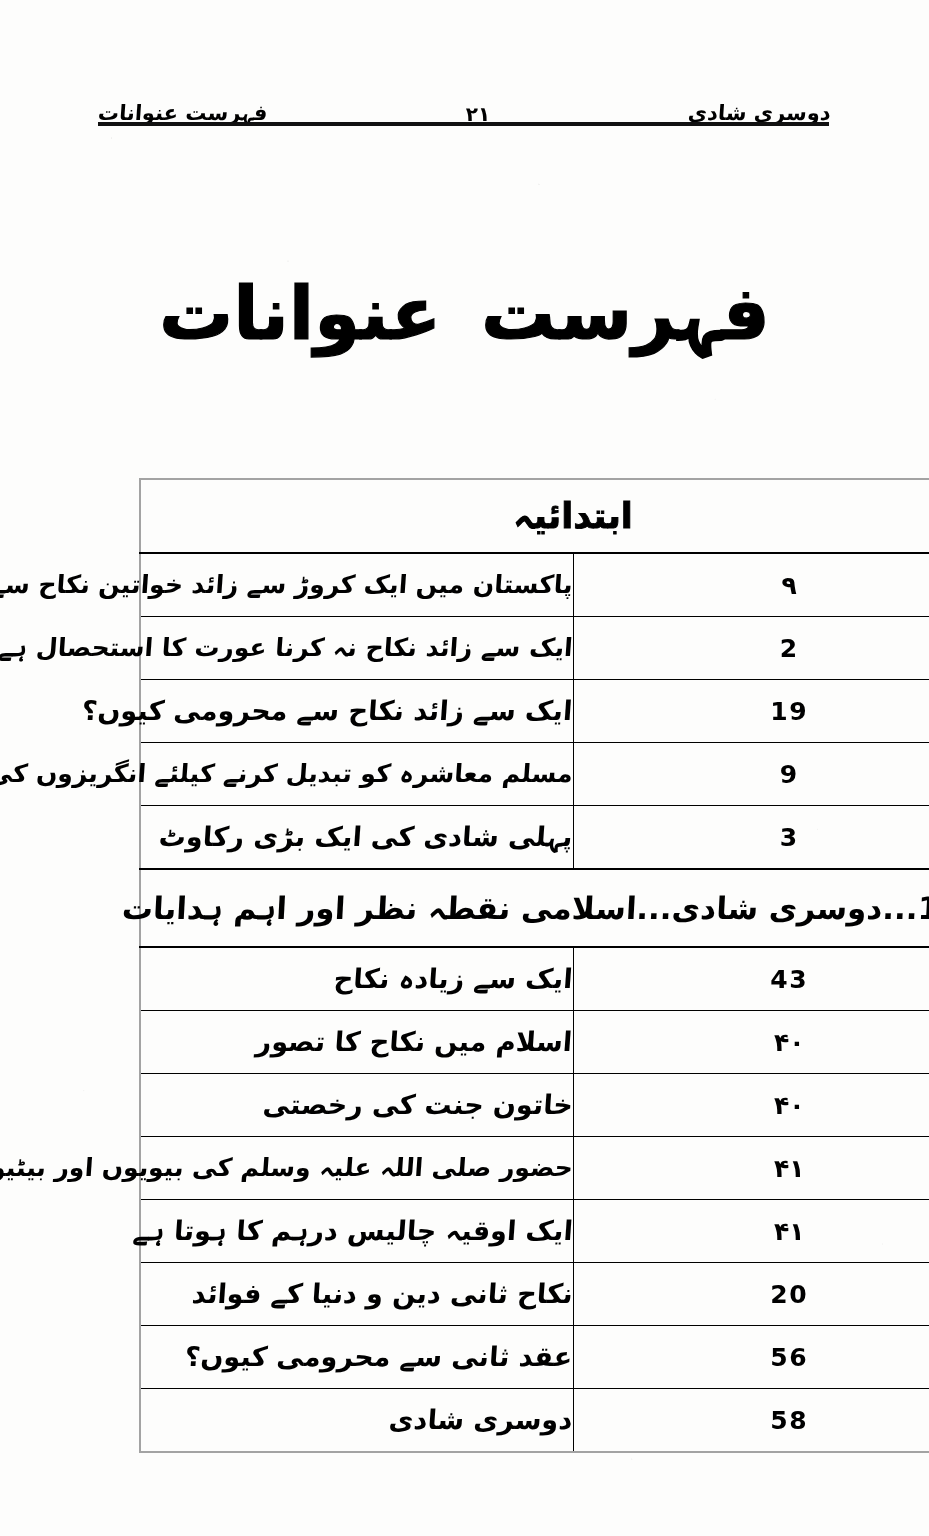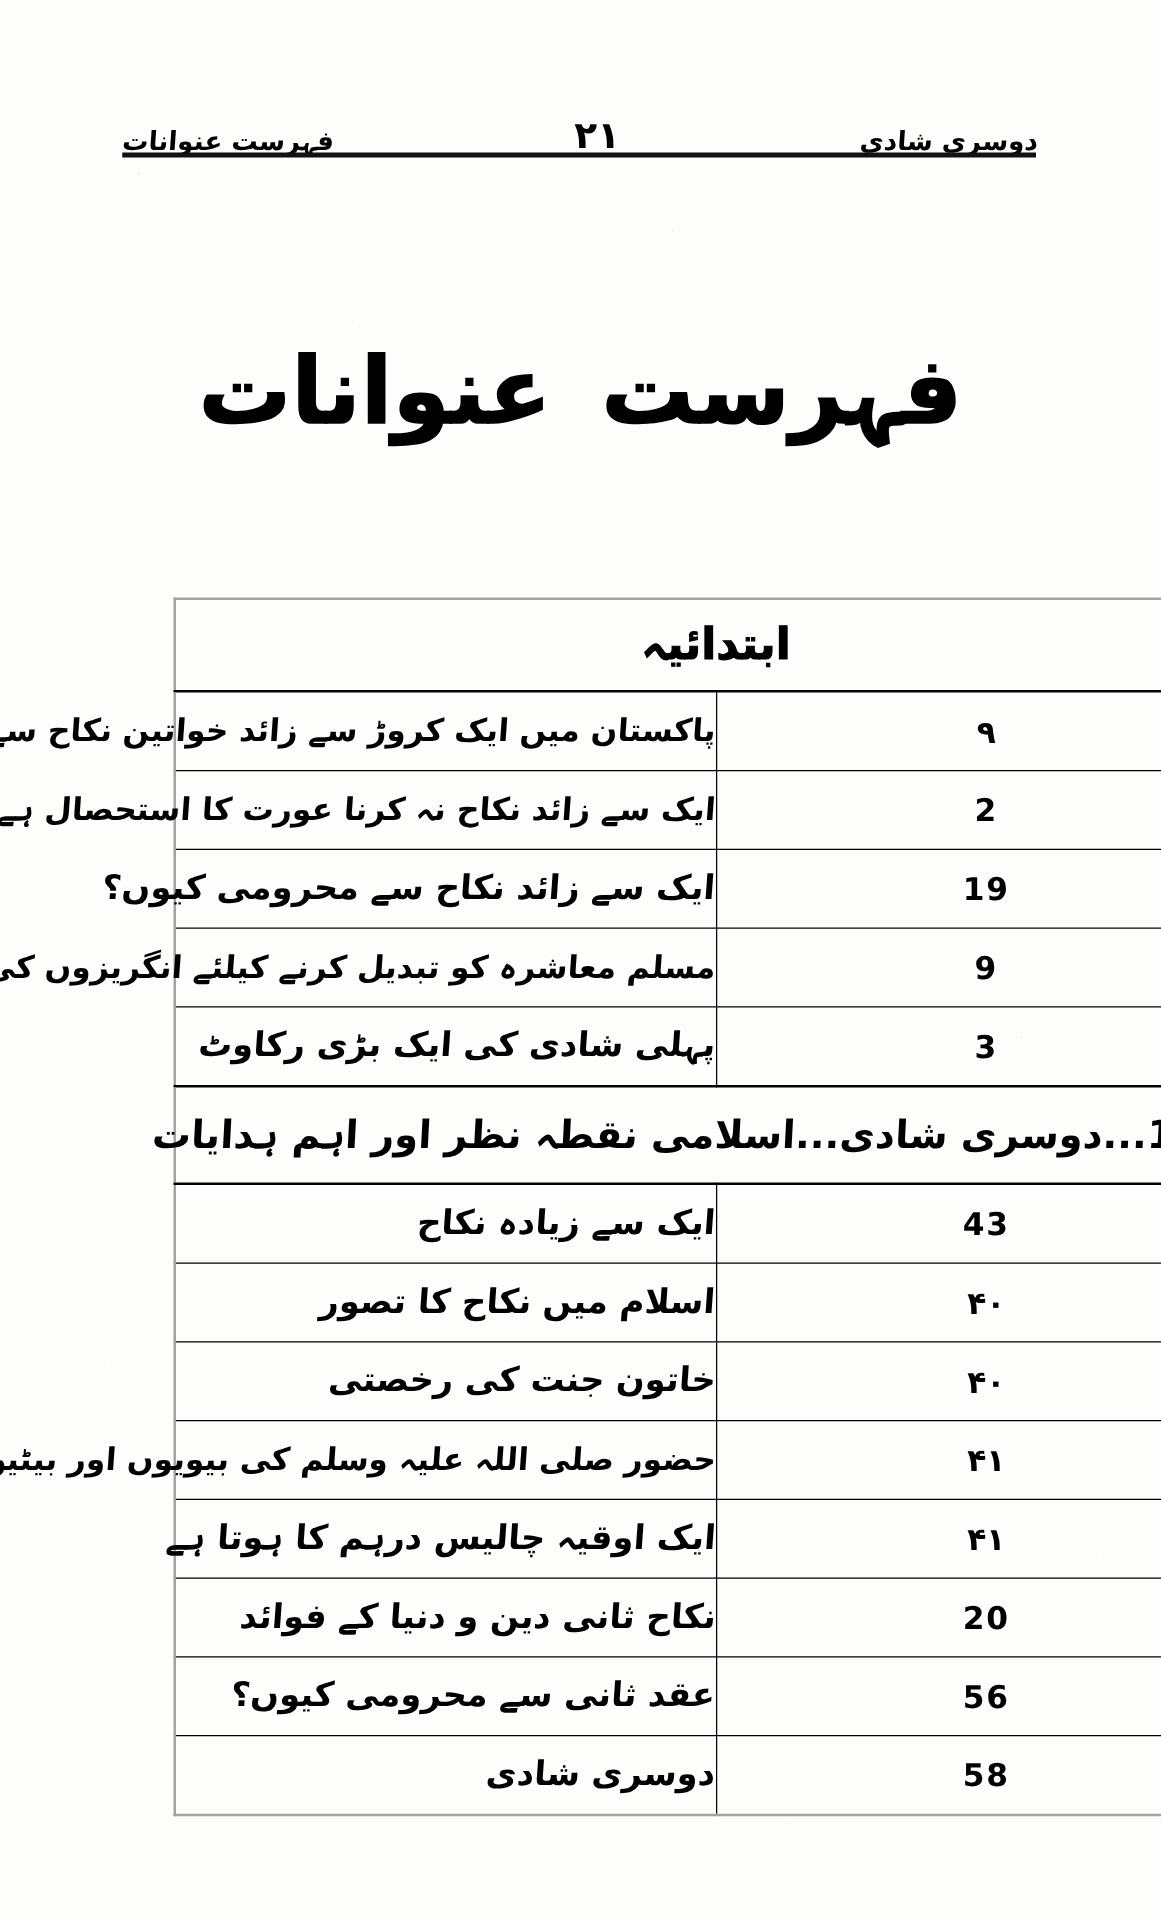--- a/index.html
+++ b/index.html
@@ -58,21 +58,21 @@
   }
   .runhead-side {
     font-size: 21px;
     font-weight: 700;
     line-height: 1;
     letter-spacing: -0.5px;
     transform: skewX(-4deg);
     white-space: nowrap;
   }
   .runhead-page {
-    font-size: 30px;
+    font-size: 20px;
     font-weight: 700;
     line-height: 1;
     letter-spacing: 1px;
   }
   .runhead-rule {
     position: absolute;
     left: 0;
     right: 2px;
     top: 44px;
     height: 4px;

